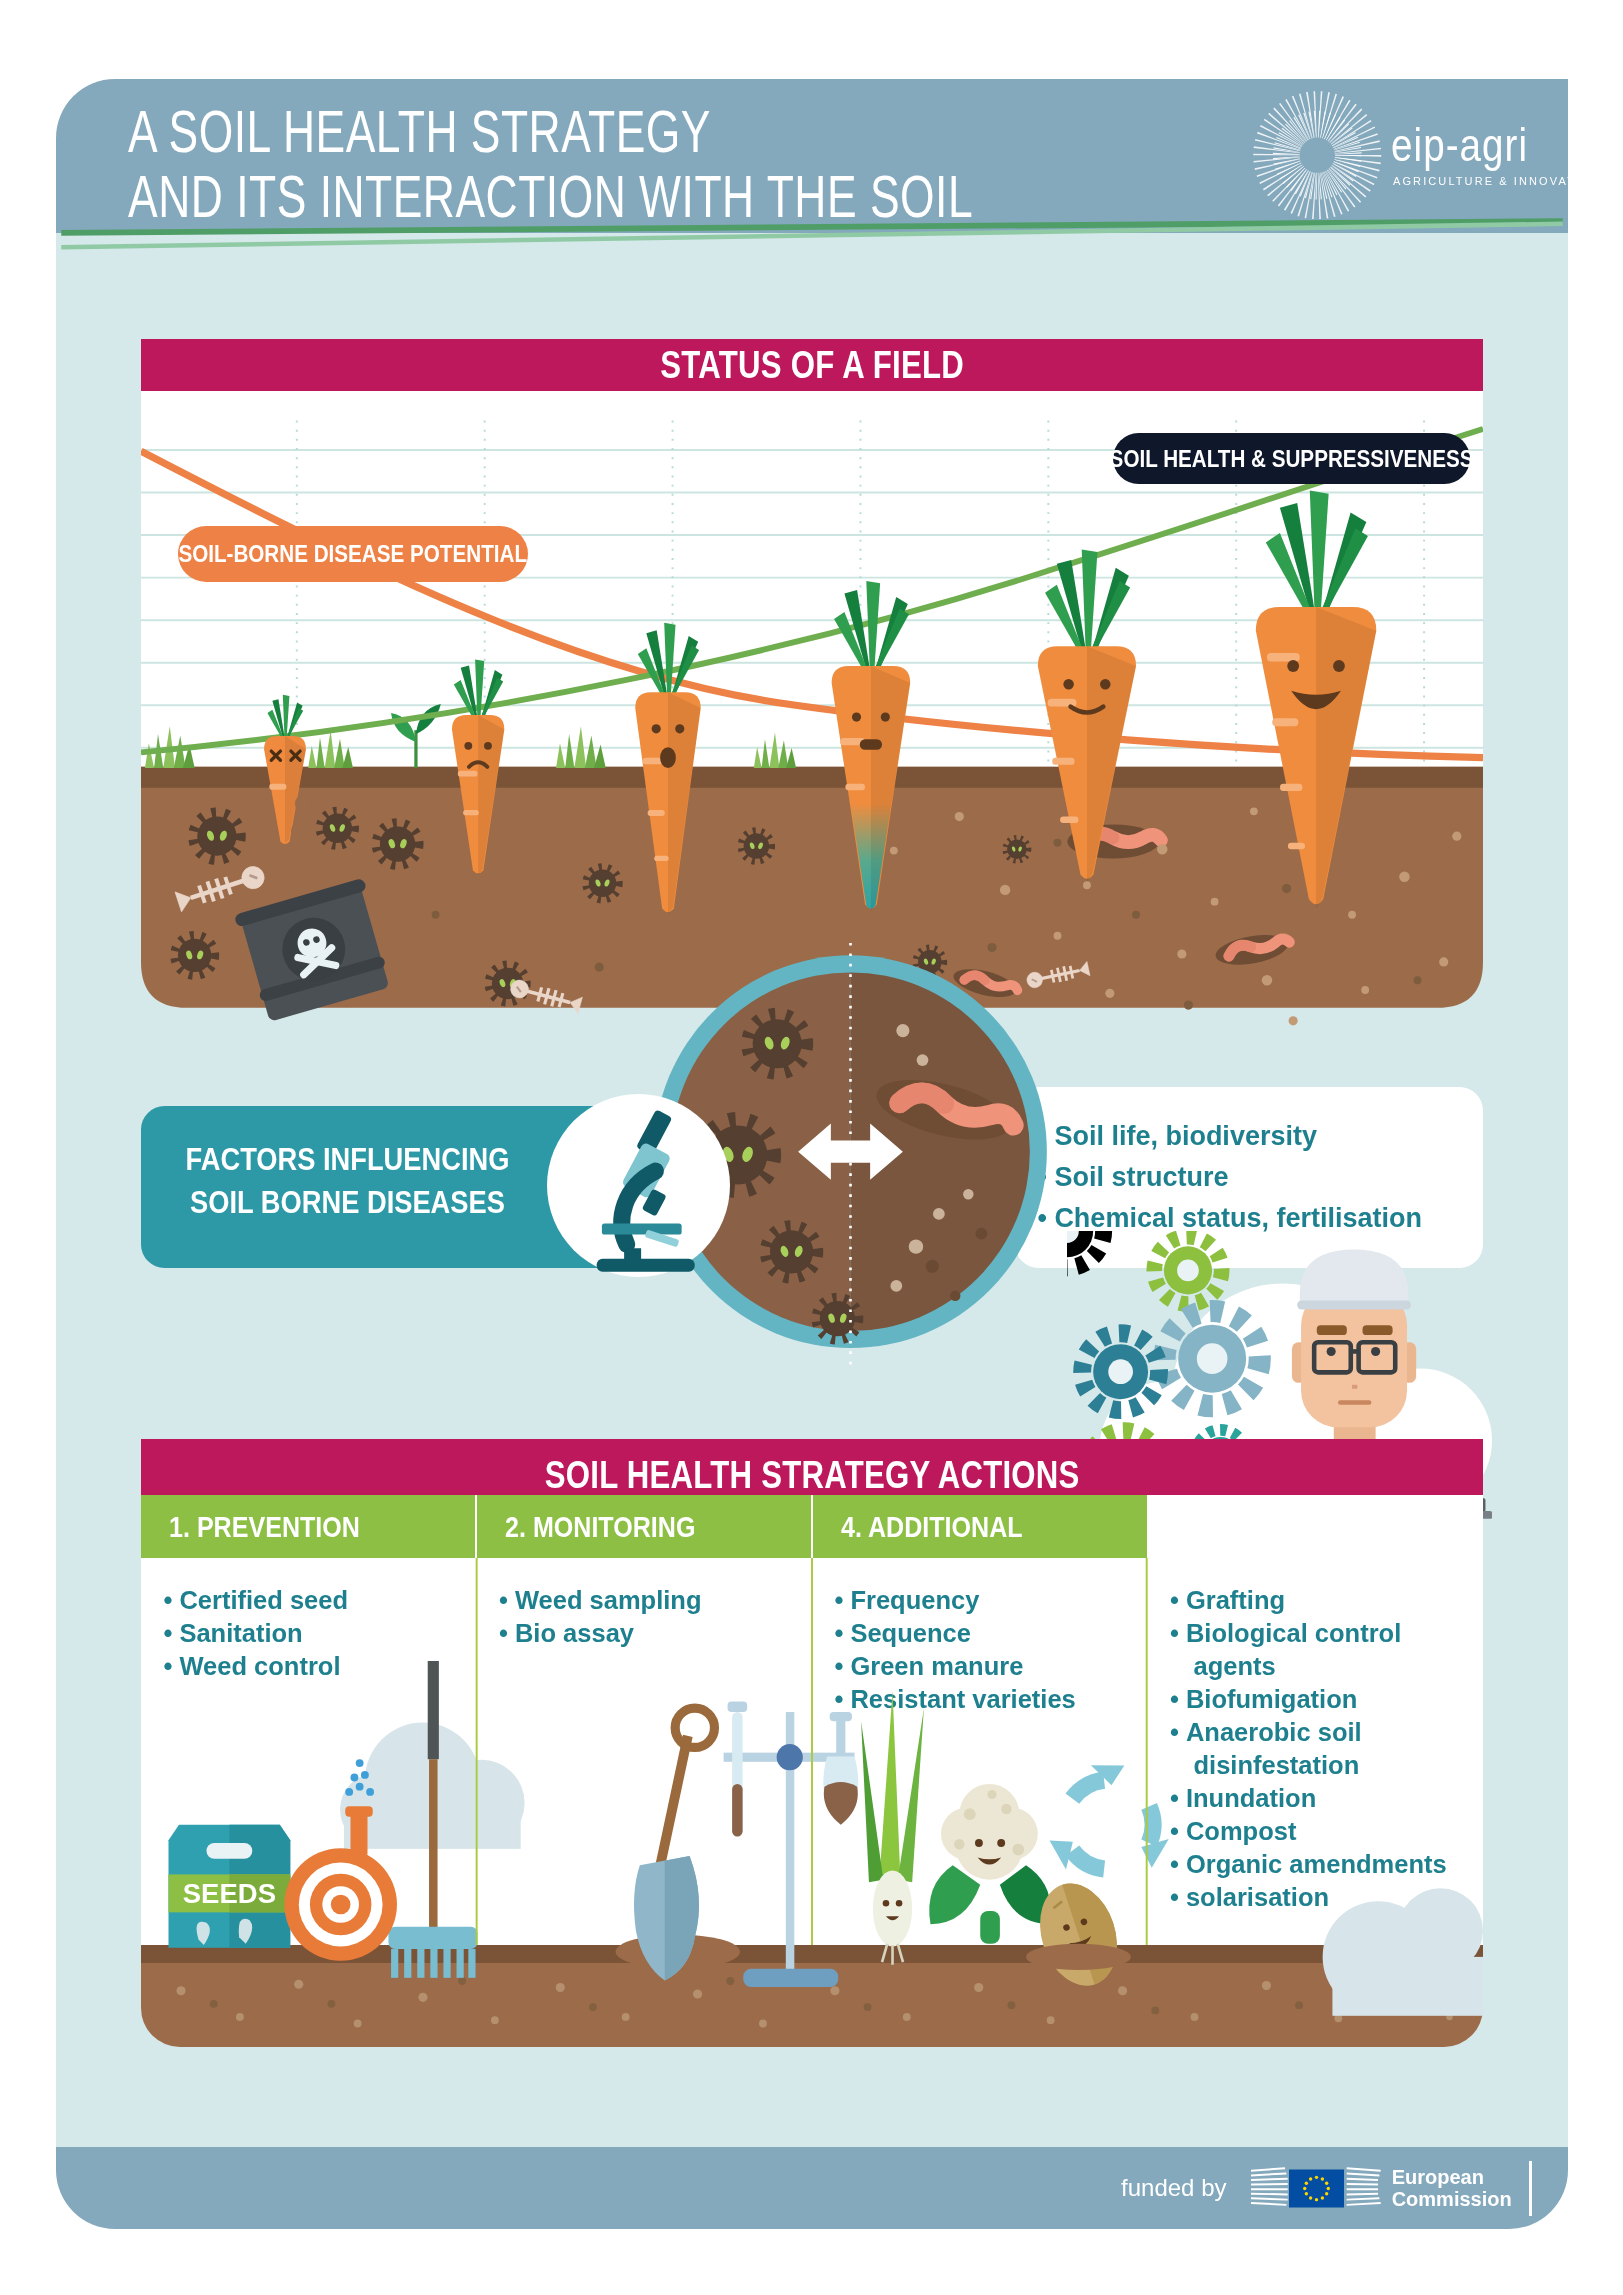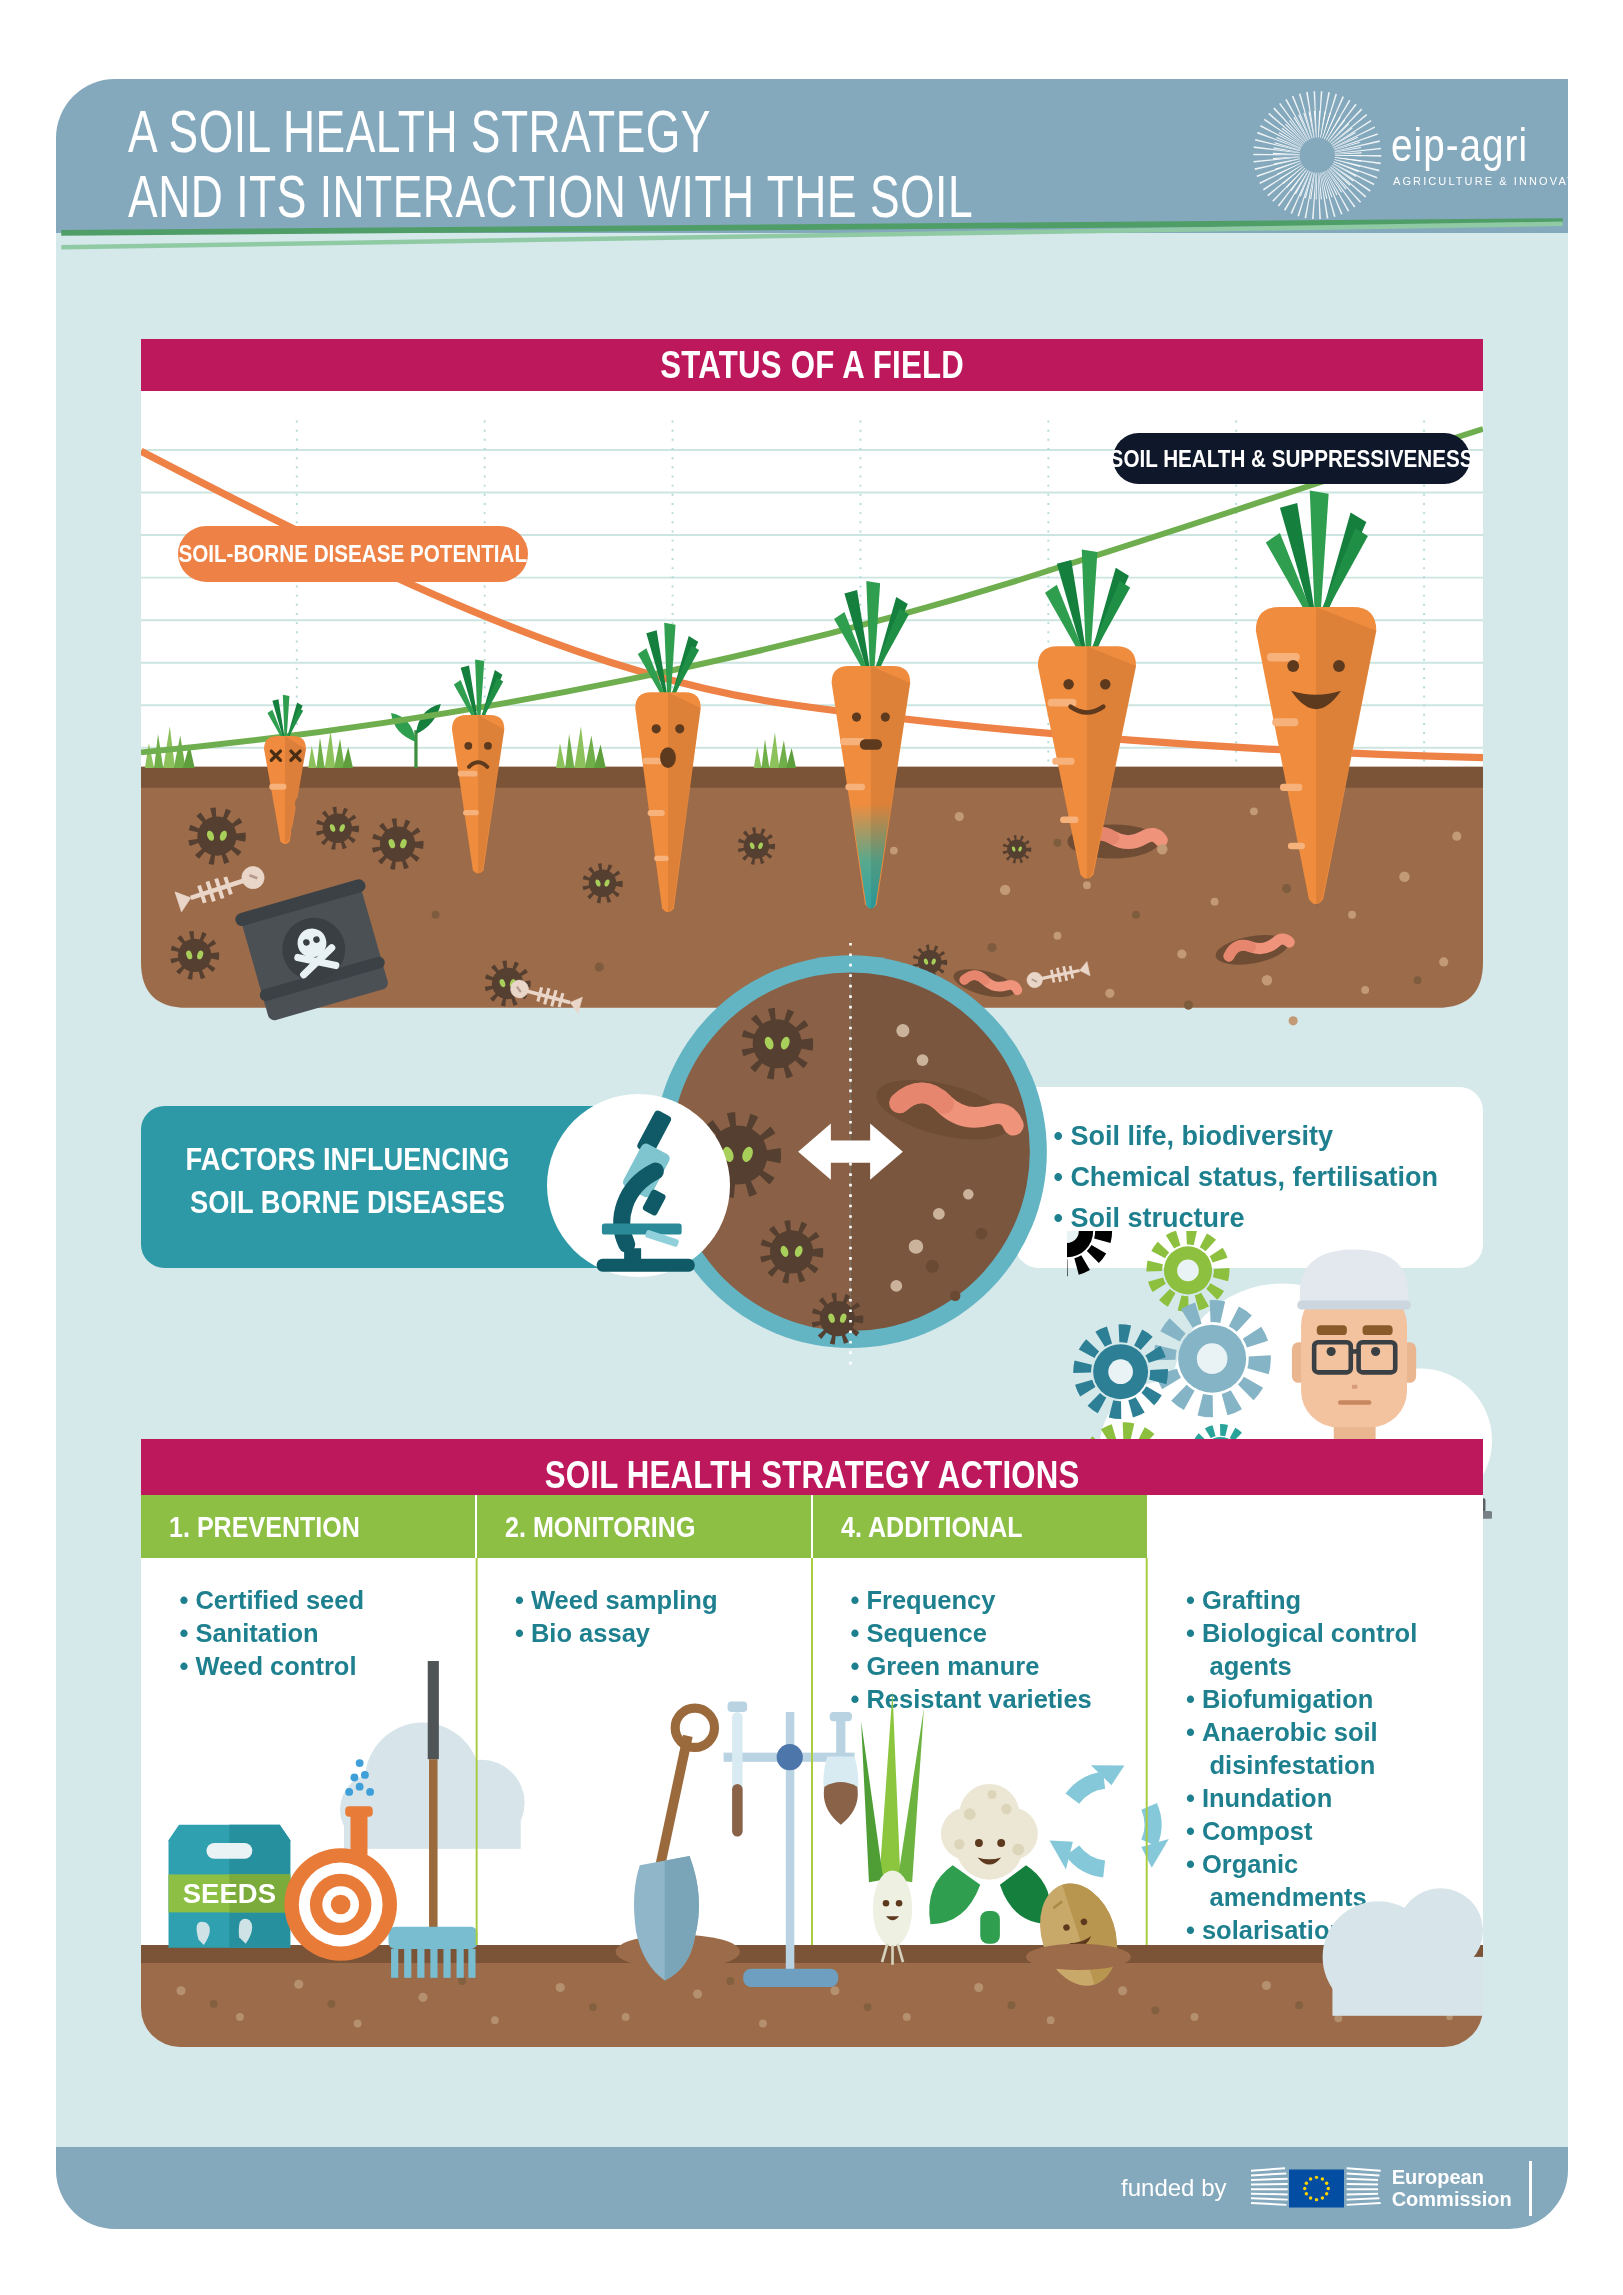--- a/index.html
+++ b/index.html
@@ -26,21 +26,21 @@
   .pill{border-radius:29px;color:#fff;display:flex;align-items:center;justify-content:center;}
   #disease-pill{left:178px;top:526px;width:350px;height:56px;background:#ee8246;}
   #health-pill{left:1113px;top:433px;width:357px;height:51px;background:#0f172a;}
   .pill span{font-size:24px;font-weight:bold;transform:scaleX(0.86);white-space:nowrap;}
   
   #factors-box{left:141px;top:1106px;width:583px;height:162px;background:#2d99a6;border-radius:23.6px;}
   #factors-title{left:151px;top:1138px;width:393px;text-align:center;color:#fff;font-size:31px;
                  font-weight:bold;line-height:43px;transform:scaleX(0.88);transform-origin:center top;}
   #factors-white{left:1015px;top:1087px;width:468px;height:181px;background:#fff;border-radius:23.6px;}
   ul.blist{list-style:none;margin:0;padding:0;}
-  ul.blist li{color:#1e808f;font-weight:bold;padding-left:31px;text-indent:-23.6px;}
+  ul.blist li{color:#1e808f;font-weight:bold;padding-left:15px;text-indent:-23.6px;}
   ul.blist li::before{content:"\2022\00a0";color:#1e808f;}
   #factors-list{left:1046px;top:1116px;width:419px;}
   #factors-list li{font-size:27px;line-height:41px;}
   #magnifier-svg{left:641px;top:939px;width:419px;height:432px;}
   #micro-circle{left:547px;top:1094px;width:183px;height:183px;background:#fff;border-radius:50%;}
   #scientist-svg{left:1067px;top:1231px;width:425px;height:288px;}
   
   #actions-band{left:141px;top:1439px;width:1342px;height:72px;}
   #col-heads{left:141px;top:1495px;width:1342px;height:63px;background:#ffffff;
              display:grid;grid-template-columns:1fr 1fr 1fr 1fr;grid-gap:2px;}
@@ -324,22 +324,22 @@
   </div>
 
   <div class="abs" id="factors-box"></div>
   <div class="abs" id="factors-title">
     <div>FACTORS INFLUENCING</div>
     <div>SOIL BORNE DISEASES</div>
   </div>
   <div class="abs" id="factors-white"></div>
   <ul class="abs blist" id="factors-list">
     <li>Soil life, biodiversity</li>
+    <li>Soil structure</li>
     <li>Chemical status, fertilisation</li>
-    <li>Soil structure</li>
   </ul>
 
   <svg class="abs" id="magnifier-svg" viewBox="0 0 640 660">
     <circle cx="320" cy="325" r="300" fill="#63b5c3"></circle>
     <path d="M320,51 A274,274 0 0 0 320,599 Z" fill="#8a6146"></path>
     <path d="M320,51 A274,274 0 0 1 320,599 Z" fill="#7b563e"></path>
     <g>
       <use href="#pg" transform="translate(208,160) scale(1.25)"></use>
       <use href="#pg" transform="translate(148,330) scale(1.5)"></use>
       <use href="#pg" transform="translate(230,478) scale(1.1)"></use>

